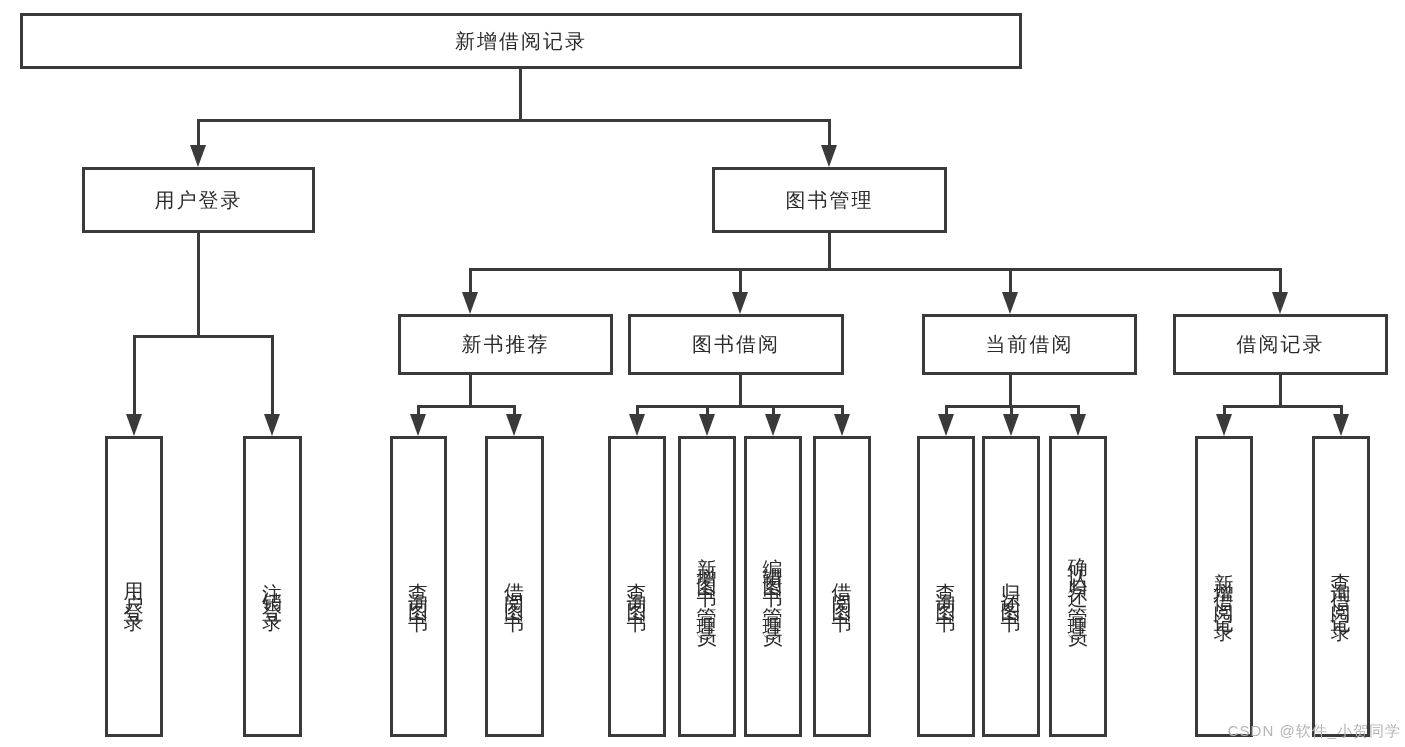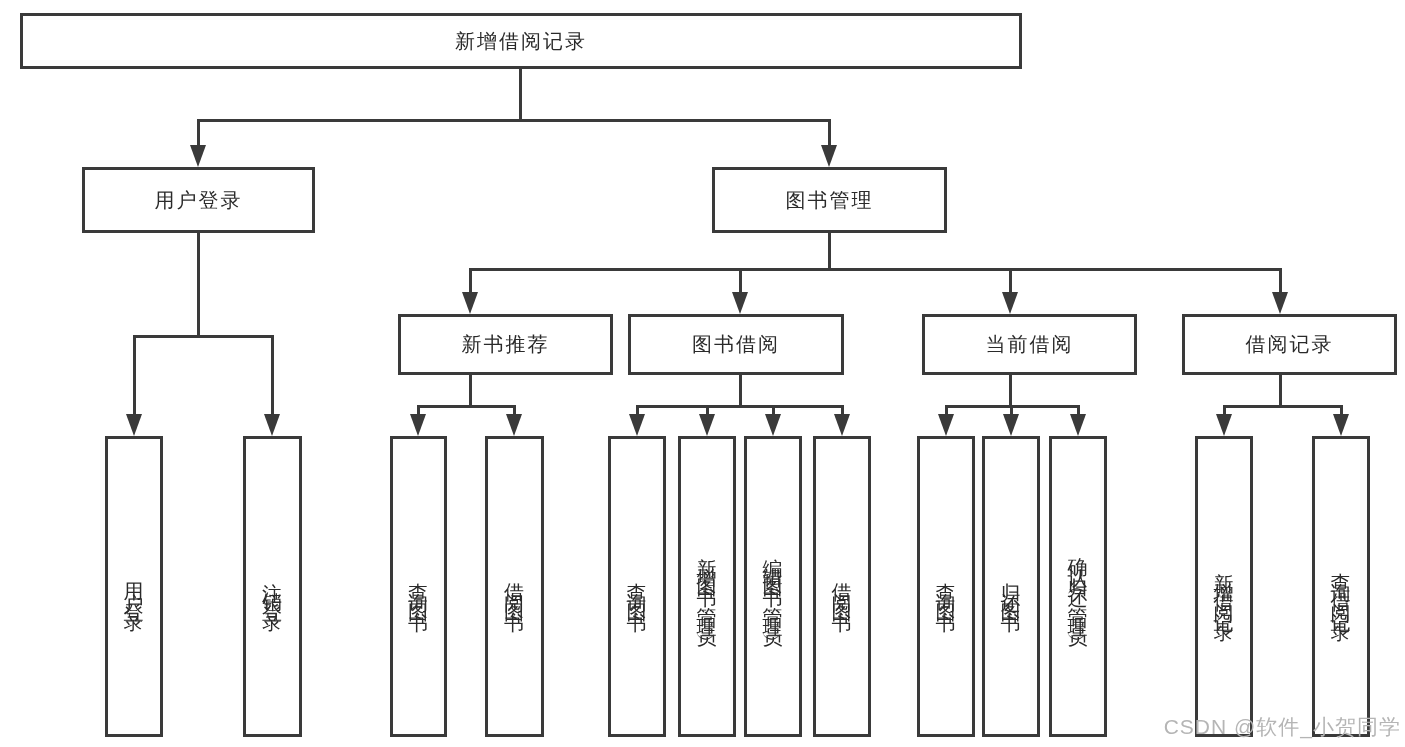--- a/index.html
+++ b/index.html
@@ -50,21 +50,21 @@
     width:0;height:0;
     border-left:8px solid transparent;
     border-right:8px solid transparent;
     border-top:22px solid var(--line);
   }
   
   .watermark{
     position:absolute;
     right:4px;
     bottom:6px;
-    font-size:21px;
+    font-size:15px;
     color:var(--wm);
     letter-spacing:1px;
     z-index:10;
     white-space:nowrap;
   }
 </style>
 </head>
 <body>
 
 <div class="canvas">
@@ -141,21 +141,21 @@
 
   <div class="node" style="left:362px;top:314px;width:215px;height:61px;margin-left:36px;">
     <span class="lbl">新书推荐</span>
   </div>
   <div class="node" style="left:628px;top:314px;width:216px;height:61px;">
     <span class="lbl">图书借阅</span>
   </div>
   <div class="node" style="left:903px;top:314px;width:215px;height:61px;margin-left:19px;">
     <span class="lbl">当前借阅</span>
   </div>
-  <div class="node" style="left:1173px;top:314px;width:215px;height:61px;margin-left:9px;">
+  <div class="node" style="left:1173px;top:314px;width:215px;height:61px;">
     <span class="lbl">借阅记录</span>
   </div>
 
   <div class="node leaf" style="left:105px;top:436px;width:58px;height:301px;">
     <span class="lbl">用户登录</span>
   </div>
   <div class="node leaf" style="left:243px;top:436px;width:59px;height:301px;">
     <span class="lbl">注销登录</span>
   </div>
 

